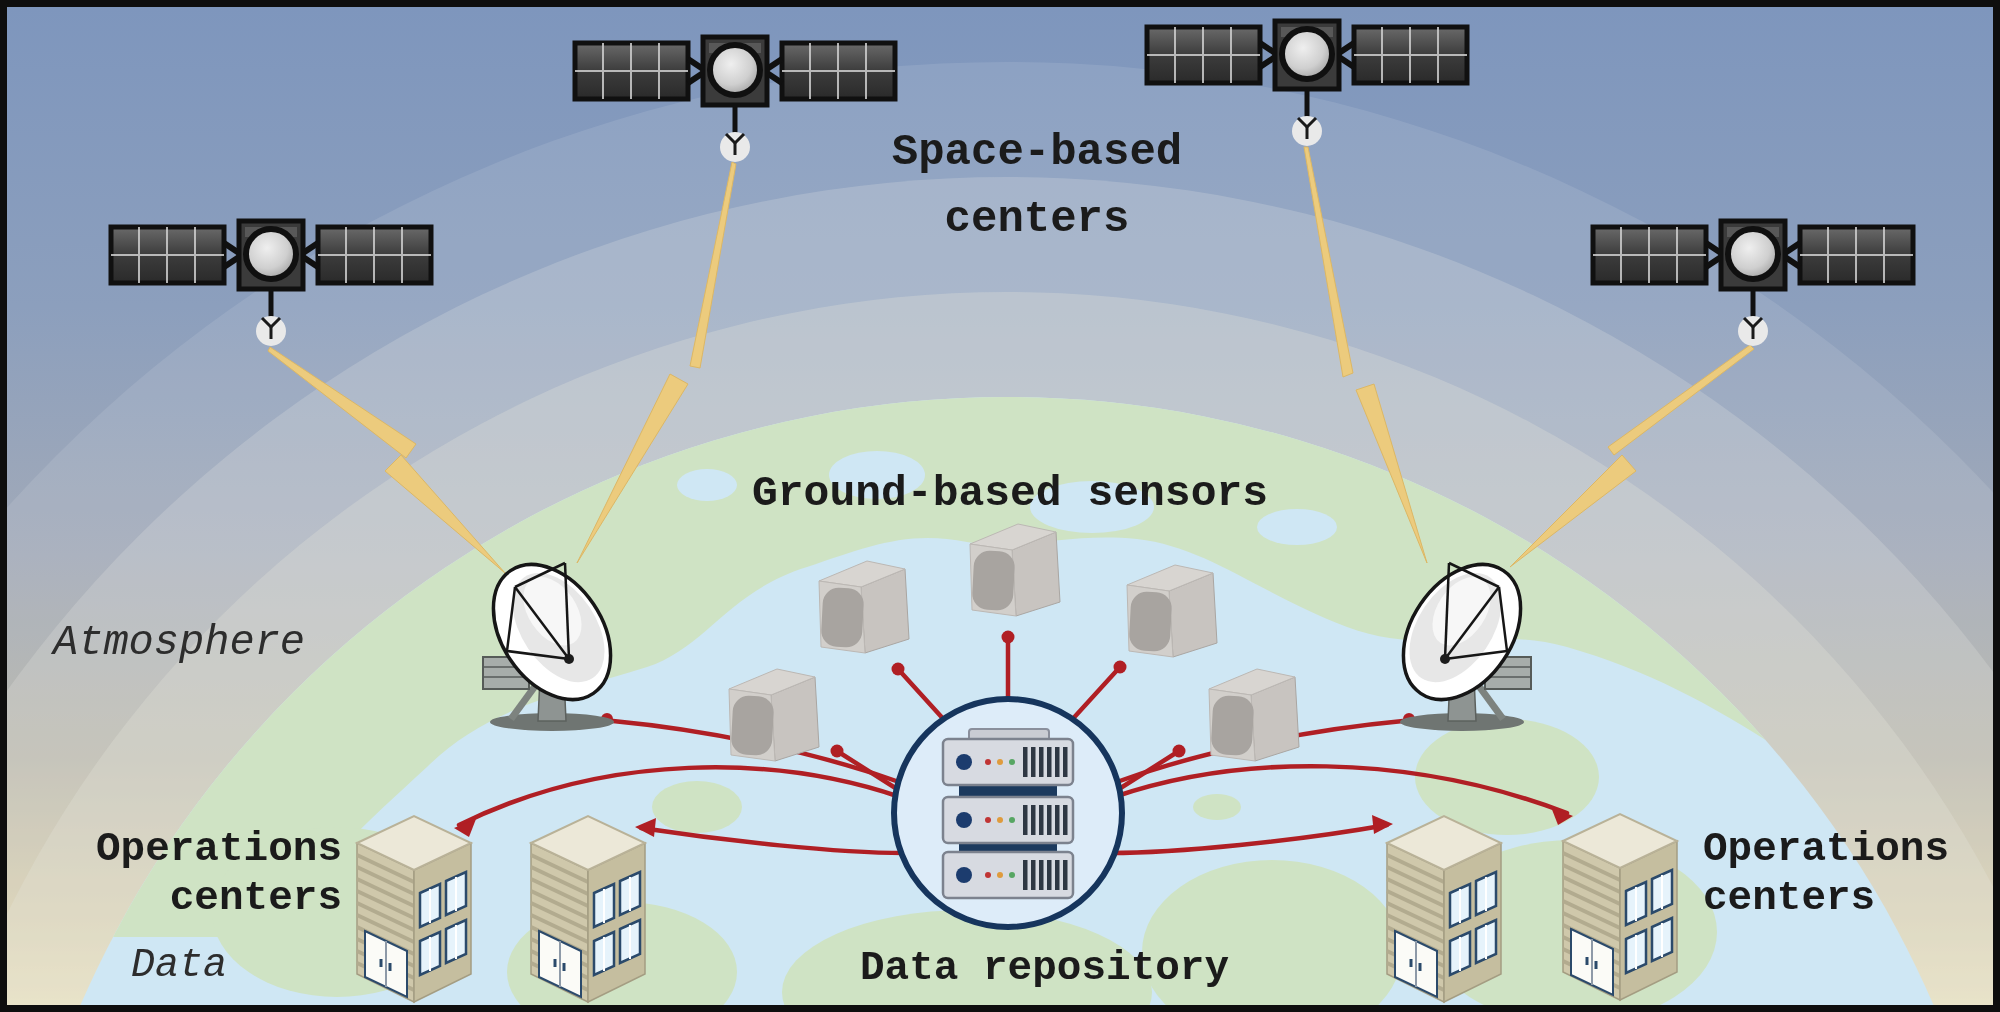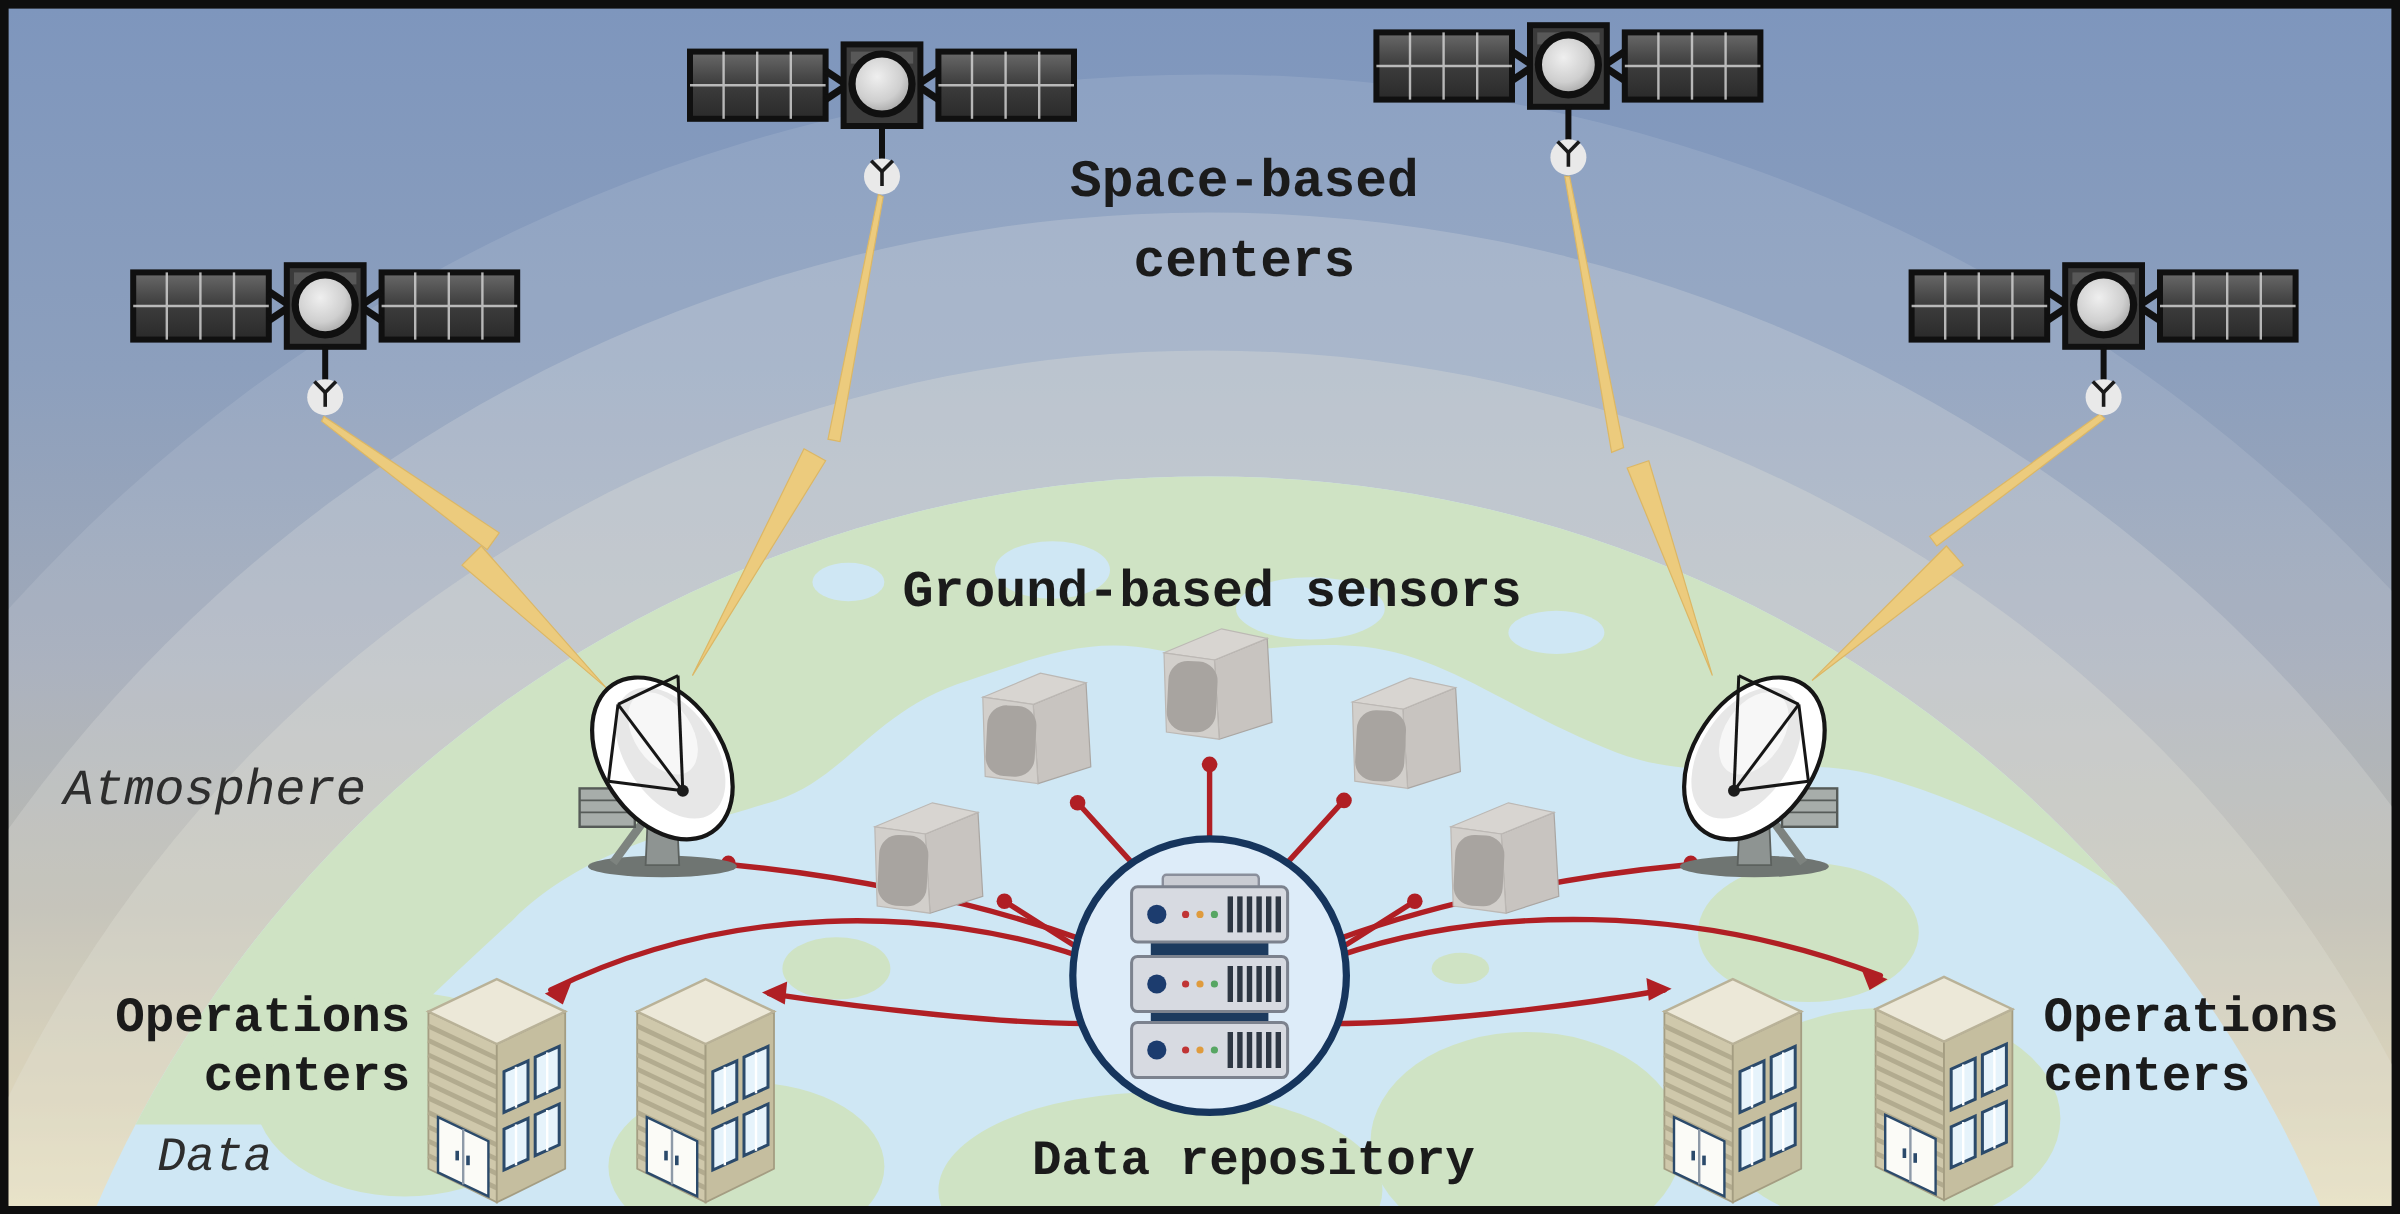--- a/index.html
+++ b/index.html
@@ -11,21 +11,21 @@
     overflow:hidden;
     background:linear-gradient(180deg,#7e96bd 0%,#8c9fbd 30%,#a2aab8 55%,#b4b2a6 75%,#d6cba6 92%,#e8ddb0 100%);
     font-family:Liberation Mono, monospace;
   }
   .stage svg{position:absolute;left:0;top:0;}
   .lbl{position:absolute;color:#1b1b1b;white-space:nowrap;}
   .lbl-bold{font-weight:bold;}
   .lbl-italic{font-style:italic;color:#2d2d2d;}
   .lbl-space{left:880px;top:112px;width:300px;text-align:center;font-size:44px;line-height:1.52;white-space:normal;}
   .lbl-ground{left:745px;top:462px;width:500px;text-align:left;font-size:43px;}
-  .lbl-atmosphere{left:46px;top:612px;font-size:42px;margin-top:16px;}
+  .lbl-atmosphere{left:46px;top:612px;font-size:42px;}
   .lbl-earth{left:124px;top:936px;font-size:40px;}
   .lbl-ops-left{left:63px;top:818px;width:272px;text-align:right;font-size:41px;line-height:1.2;}
   .lbl-ops-right{left:1696px;top:818px;width:300px;text-align:left;font-size:41px;line-height:1.2;}
   .lbl-repo{left:853px;top:926px;width:300px;text-align:center;font-size:41px;margin-top:12px;}
 </style>
 </head>
 <body>
 
 <div class="stage">
 <svg width="2000" height="1012" viewBox="0 0 2000 1012">

